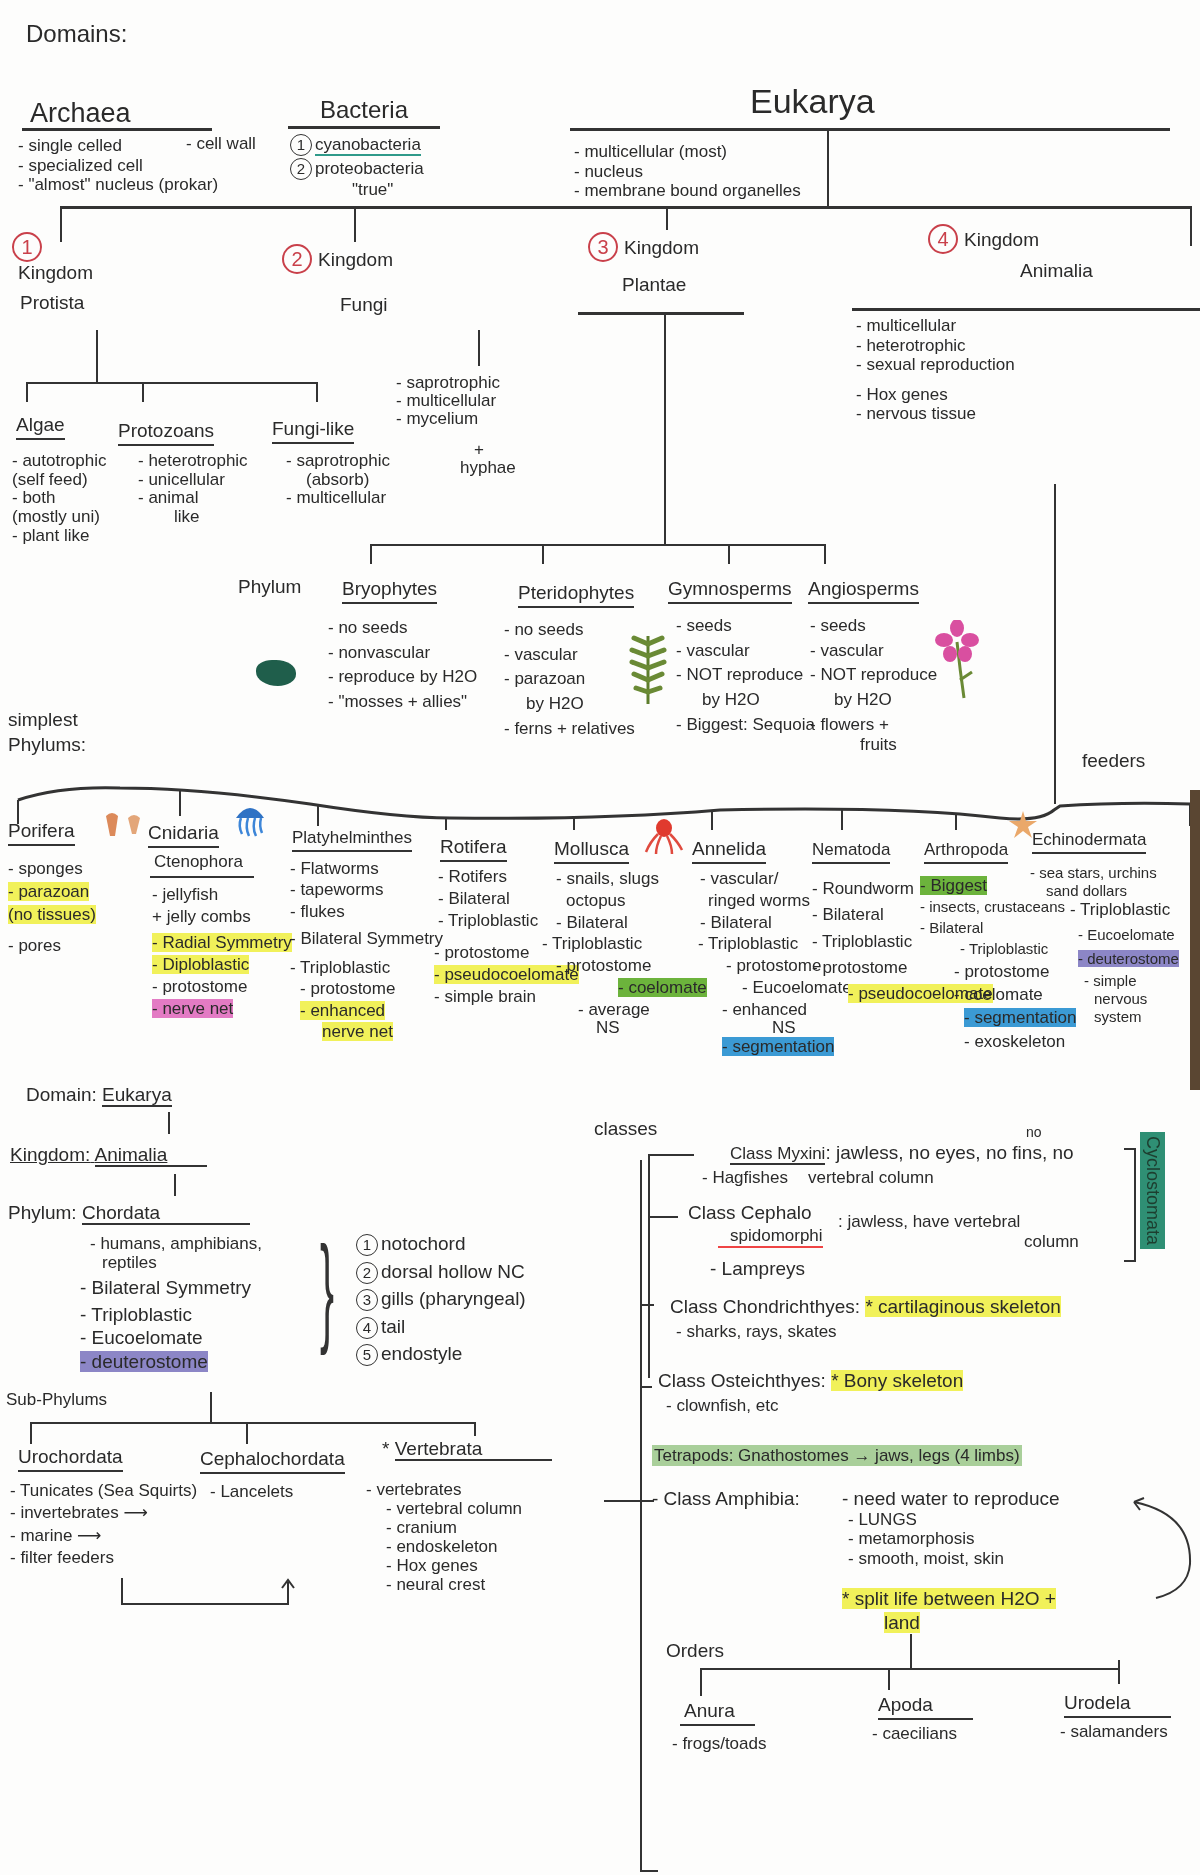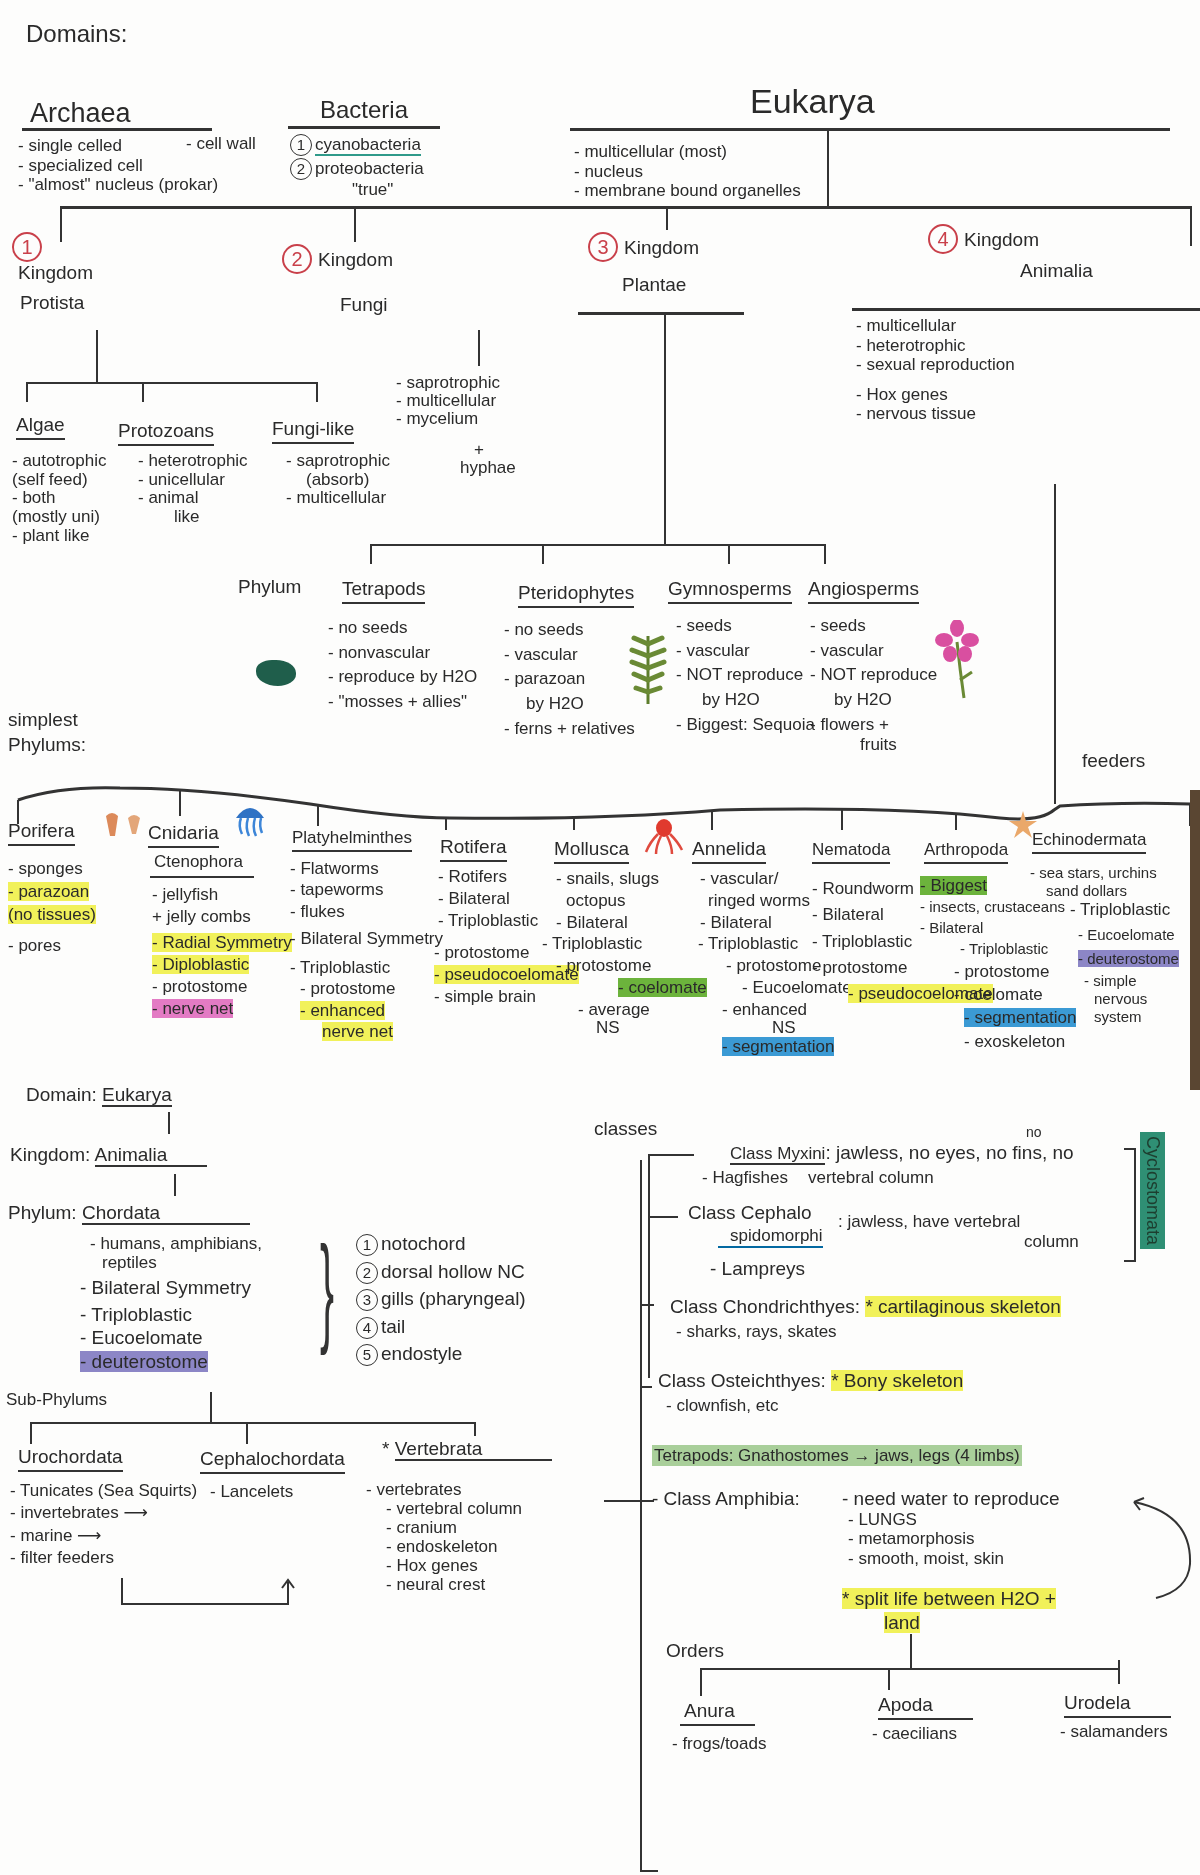--- a/index.html
+++ b/index.html
@@ -134,21 +134,21 @@
 <div class="t s" style="left:460px;top:458px;">hyphae</div>
 
 <div class="ln" style="left:370px;top:544px;width:456px;height:2px;"></div>
 <div class="ln" style="left:370px;top:544px;width:2px;height:20px;"></div>
 <div class="ln" style="left:542px;top:544px;width:2px;height:20px;"></div>
 <div class="ln" style="left:728px;top:544px;width:2px;height:20px;"></div>
 <div class="ln" style="left:824px;top:544px;width:2px;height:20px;"></div>
 
 <div class="t b" style="left:238px;top:576px;">Phylum</div>
 
-<div class="t b u" style="left:342px;top:578px;">Tetrapods</div>
+<div class="t b u" style="left:342px;top:578px;">Bryophytes</div>
 <div class="t s list" style="left:328px;top:616px;line-height:1.45;">
   <div>- no seeds</div>
   <div>- nonvascular</div>
   <div>- reproduce by H2O</div>
   <div>- "mosses + allies"</div>
 </div>
 <div class="icon" style="left:256px;top:660px;width:40px;height:26px;background:#1f5e4b;border-radius:40% 50% 45% 55%;"></div>
 
 <div class="t b u" style="left:518px;top:582px;">Pteridophytes</div>
 <div class="t s list" style="left:504px;top:618px;line-height:1.45;">
@@ -349,21 +349,21 @@
   <div style="margin-left:64px;">nervous</div>
   <div style="margin-left:64px;">system</div>
 </div>
 
 <div class="edge"></div>
 
 <div class="t b" style="left:26px;top:1084px;">
   <span>Domain:</span> <span style="border-bottom:2px solid #333;">Eukarya</span>
 </div>
 <div class="ln" style="left:168px;top:1112px;width:2px;height:22px;"></div>
-<div class="t b" style="left:10px;top:1144px;">
+<div class="t b" style="left:10px;top:1144px;text-decoration:underline;">
   <span>Kingdom:</span> <span style="border-bottom:2px solid #333;padding-right:40px;">Animalia</span>
 </div>
 <div class="ln" style="left:174px;top:1174px;width:2px;height:22px;"></div>
 <div class="t b" style="left:8px;top:1202px;">
   <span>Phylum:</span> <span style="border-bottom:2px solid #333;padding-right:90px;">Chordata</span>
 </div>
 <div class="t s list" style="left:80px;top:1234px;line-height:1.22;">
   <div style="padding-left:10px;">- humans, amphibians,</div>
   <div style="padding-left:22px;line-height:0.9;">reptiles</div>
   <div style="font-size:19px;margin-top:6px;">- Bilateral Symmetry</div>
@@ -426,21 +426,21 @@
 <div class="ln" style="left:640px;top:1386px;width:12px;height:2px;"></div>
 
 <div class="t s" style="left:706px;top:1142px;">
   <span style="border-bottom:2px solid #333;margin-left:24px;">Class Myxini</span><span style="font-size:19px;">: jawless, no eyes, no fins, no</span>
 </div>
 <div class="t" style="left:1026px;top:1124px;font-size:14px;">no</div>
 <div class="t s" style="left:702px;top:1168px;">- Hagfishes</div>
 <div class="t s" style="left:808px;top:1168px;">vertebral column</div>
 
 <div class="t b" style="left:688px;top:1202px;">Class Cephalo</div>
-<div class="t s" style="left:718px;top:1226px;border-bottom:2px solid #0369a1;padding-left:12px;">spidomorphi</div>
+<div class="t s" style="left:718px;top:1226px;border-bottom:2px solid #ef4444;padding-left:12px;">spidomorphi</div>
 <div class="t s" style="left:838px;top:1212px;">: jawless, have vertebral</div>
 <div class="t s" style="left:1024px;top:1232px;">column</div>
 <div class="t b" style="left:710px;top:1258px;">- Lampreys</div>
 
 <div class="ln" style="left:1134px;top:1148px;width:2px;height:114px;"></div>
 <div class="ln" style="left:1124px;top:1148px;width:12px;height:2px;"></div>
 <div class="ln" style="left:1124px;top:1260px;width:12px;height:2px;"></div>
 <div class="vtext" style="left:1140px;top:1132px;">Cyclostomata</div>
 
 <div class="t b" style="left:670px;top:1296px;">

